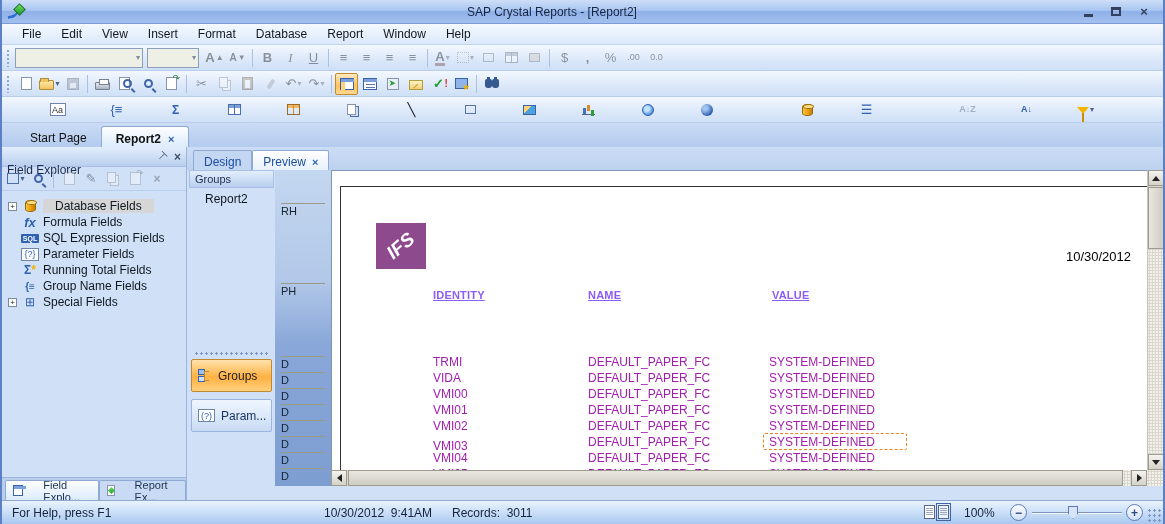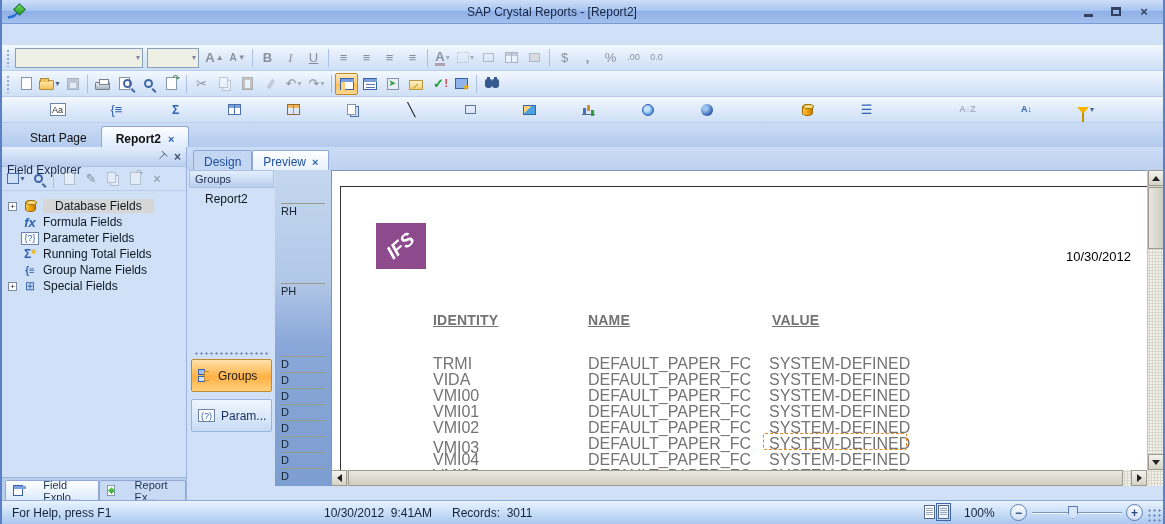--- a/index.html
+++ b/index.html
@@ -224,23 +224,23 @@
 
   
   #viewport { position:absolute; left:144px; top:23px; right:16px; height:300px; background:#fff;
     border-top:1px solid #8196b5; border-left:1px solid #8196b5; overflow:hidden; }
   .pageedge-h { position:absolute; left:8px; right:0; top:15px; height:1px; background:#333; }
   .pageedge-v { position:absolute; left:8px; top:15px; bottom:0; width:1px; background:#333; }
   .logo { position:absolute; left:44px; top:52px; width:50px; height:46px; background:#8d4a8c;
     display:flex; align-items:center; justify-content:center; overflow:hidden; }
   .logo span { color:#fff; font-style:italic; font-weight:bold; font-size:19px; transform:rotate(-40deg); }
   .rpt-date { position:absolute; right:16px; top:78px; width:110px; text-align:right; font-size:13px; color:#000; }
-  .colhead { position:absolute; top:141px; font-size:14px; font-weight:bold; color:#737373;
+  .colhead { position:absolute; top:118px; font-size:11px; font-weight:bold; color:#8b5cf6;
     text-decoration:underline; letter-spacing:.2px; }
-  .cell { position:absolute; font-size:16px; color:#737373; white-space:nowrap; }
+  .cell { position:absolute; font-size:12px; color:#a21caf; white-space:nowrap; }
   .selbox { position:absolute; left:431px; width:144px; height:17px;
     border:1px dashed #e8821e; border-radius:2px; }
 
   
   .vscroll { position:absolute; right:0; top:23px; width:16px; height:300px; background:#f2f1ec;
     background-image:radial-gradient(circle,#d9d6cc 1px,transparent 1.1px); background-size:3px 3px;
     border-left:1px solid #c5c2b8; }
   .sbtn { position:absolute; left:0; width:16px; height:16px; background:linear-gradient(#f4f3ef,#d5d2c8);
     border:1px solid #9d9a8f; display:flex; align-items:center; justify-content:center; }
   .sthumb-v { position:absolute; left:0; top:17px; width:16px; height:62px;
@@ -289,20 +289,31 @@
       <span class="wbtn">
           <span class="minbar"></span>
         </span>
       <span class="wbtn">
           <span class="maxbox"></span>
         </span>
       <span class="wbtn">×</span>
     </span>
   </div>
 
+  <div class="menubar">
+    <span class="menuitem">File</span>
+    <span class="menuitem">Edit</span>
+    <span class="menuitem">View</span>
+    <span class="menuitem">Insert</span>
+    <span class="menuitem">Format</span>
+    <span class="menuitem">Database</span>
+    <span class="menuitem">Report</span>
+    <span class="menuitem">Window</span>
+    <span class="menuitem">Help</span>
+  </div>
 
   <div class="tb tb1">
     <span class="grip"></span>
     <span class="combo" style="width:128px">
       <span class="cbtext"></span>
         <span class="caret">▾</span>
       </span>
     <span class="combo" style="width:52px">
       <span class="cbtext"></span>
         <span class="caret">▾</span>
@@ -598,20 +609,27 @@
             <span class="ic ic-cyl"></span>
           </span>
         <span class="treelabel selected">Database Fields</span>
       </div>
       <div class="treerow">
         <span class="noplus"></span>
         <span class="ticon">
             <span class="fxi">fx</span>
           </span>
         <span class="treelabel">Formula Fields</span>
+      </div>
+      <div class="treerow">
+        <span class="noplus"></span>
+        <span class="ticon">
+            <span class="ic-sqlbadge">SQL</span>
+          </span>
+        <span class="treelabel">SQL Expression Fields</span>
       </div>
       <div class="treerow">
         <span class="noplus"></span>
         <span class="ticon">
             <span class="ic-qbox">{?}</span>
           </span>
         <span class="treelabel">Parameter Fields</span>
       </div>
       <div class="treerow">
         <span class="noplus"></span>

